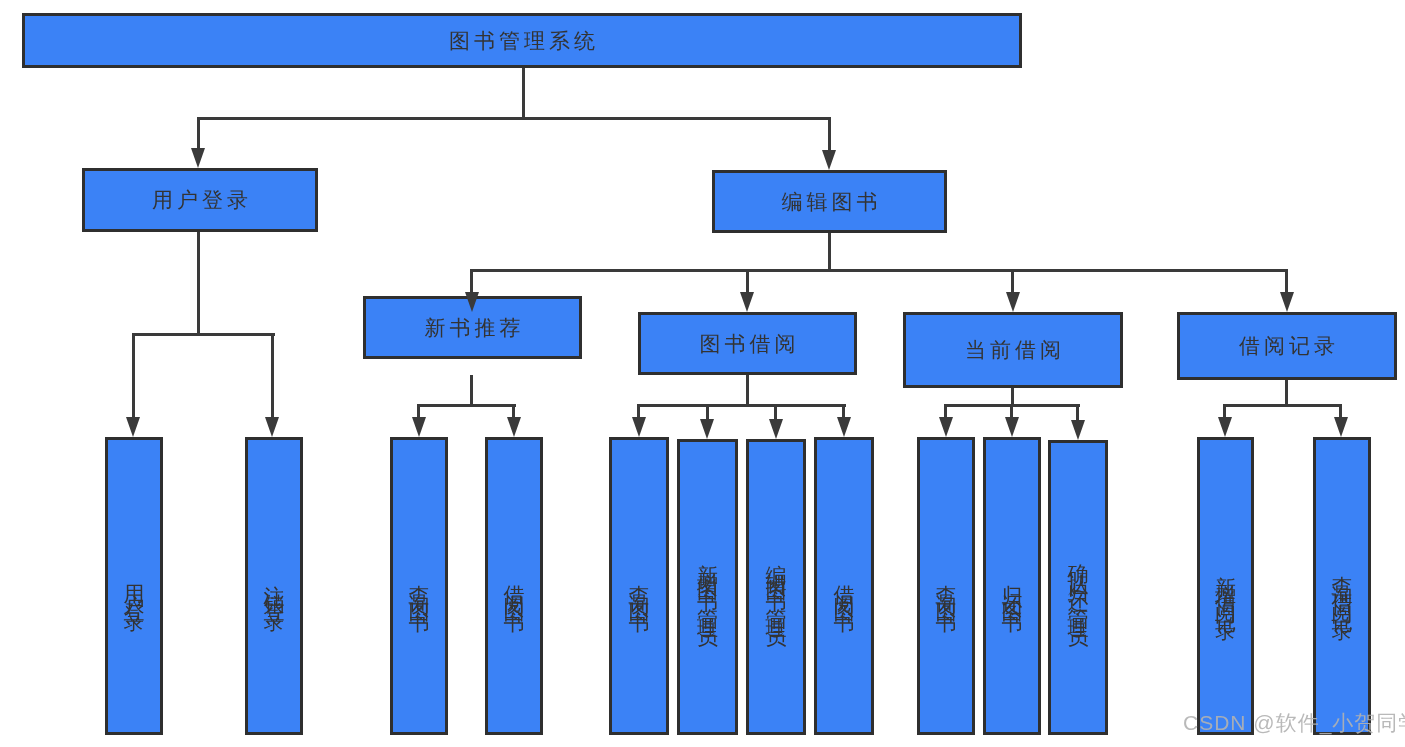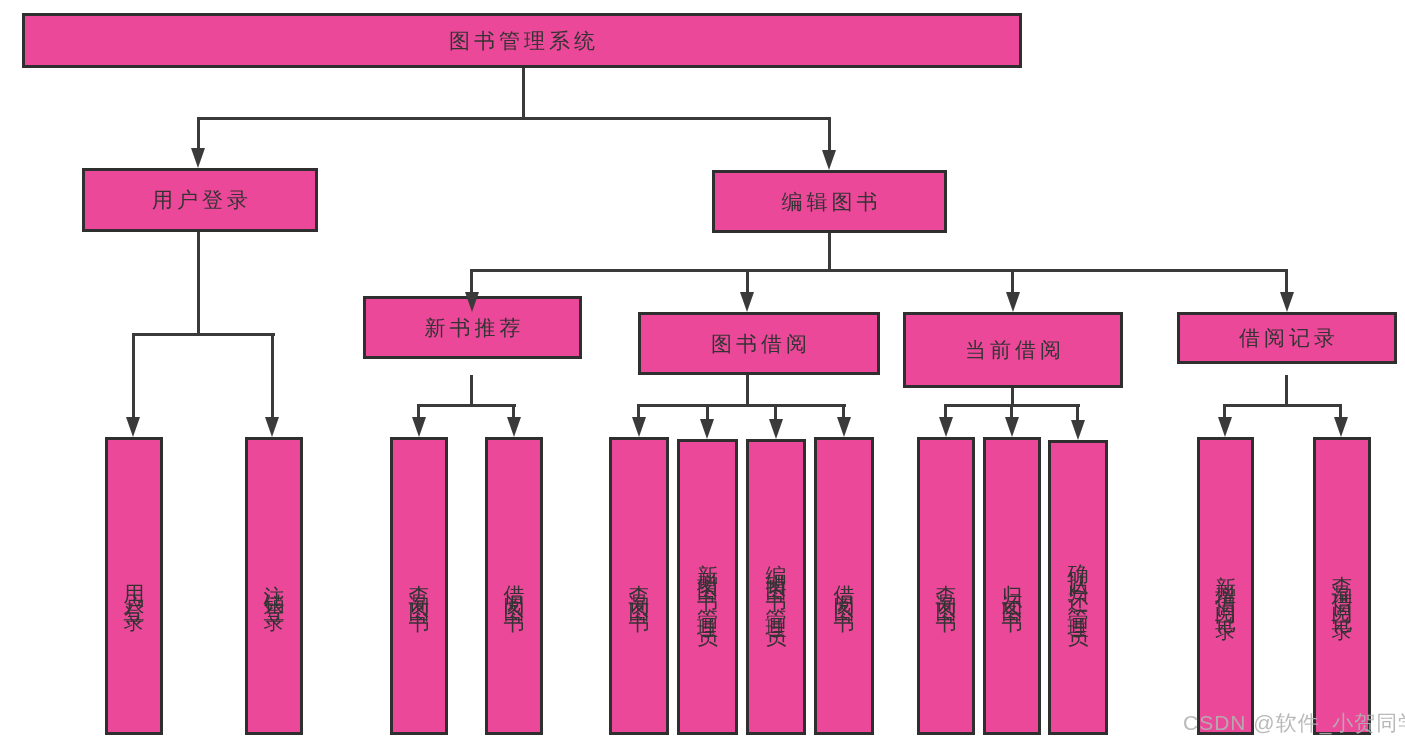--- a/index.html
+++ b/index.html
@@ -1,18 +1,18 @@
 <!DOCTYPE html>
 <html><head>
 <meta charset="utf-8">
 <style>
   html,body{margin:0;padding:0;background:#ffffff;}
   #canvas{position:relative;width:1405px;height:747px;background:#ffffff;overflow:hidden;
           font-family:"Liberation Sans","DejaVu Sans",sans-serif;}
-  .bx{position:absolute;background:#ec4899;border:3px solid #2f2f2f;box-sizing:border-box;
+  .bx{position:absolute;background:#3b82f6;border:3px solid #2f2f2f;box-sizing:border-box;
       display:flex;align-items:center;justify-content:center;color:#333333;z-index:2;}
   .bx.h span{font-size:21px;letter-spacing:4px;text-indent:4px;white-space:nowrap;color:#333333;}
   .bx.v span{writing-mode:vertical-rl;text-orientation:mixed;font-size:21px;letter-spacing:9px;
              white-space:nowrap;color:#333333;}
   .ln{position:absolute;background:#3a3a3a;z-index:1;}
   .ar{position:absolute;width:0;height:0;border-left:7px solid transparent;
       border-right:7px solid transparent;border-top:20px solid #3a3a3a;z-index:3;}
   .wm{position:absolute;left:1183px;top:709px;font-size:21px;color:#b2b2b2;opacity:.9;
       white-space:nowrap;z-index:5;letter-spacing:1px;}
 </style>
@@ -88,27 +88,27 @@
   <div class="bx h" style="left:82px;top:168px;width:236px;height:64px">
     <span>用户登录</span>
   </div>
   <div class="bx h" style="left:712px;top:170px;width:235px;height:63px">
     <span>编辑图书</span>
   </div>
 
   <div class="bx h" style="left:363px;top:296px;width:219px;height:63px">
     <span>新书推荐</span>
   </div>
-  <div class="bx h" style="left:638px;top:312px;width:242px;height:63px">
+  <div class="bx h" style="left:638px;top:312px;width:219px;height:63px">
     <span>图书借阅</span>
   </div>
   <div class="bx h" style="left:903px;top:312px;width:220px;height:76px">
     <span>当前借阅</span>
   </div>
-  <div class="bx h" style="left:1177px;top:312px;width:220px;height:52px">
+  <div class="bx h" style="left:1177px;top:312px;width:220px;height:68px">
     <span>借阅记录</span>
   </div>
 
   <div class="bx v" style="left:105px;top:437px;width:58px;height:298px">
     <span>用户登录</span>
   </div>
   <div class="bx v" style="left:245px;top:437px;width:58px;height:298px">
     <span>注销登录</span>
   </div>
 

